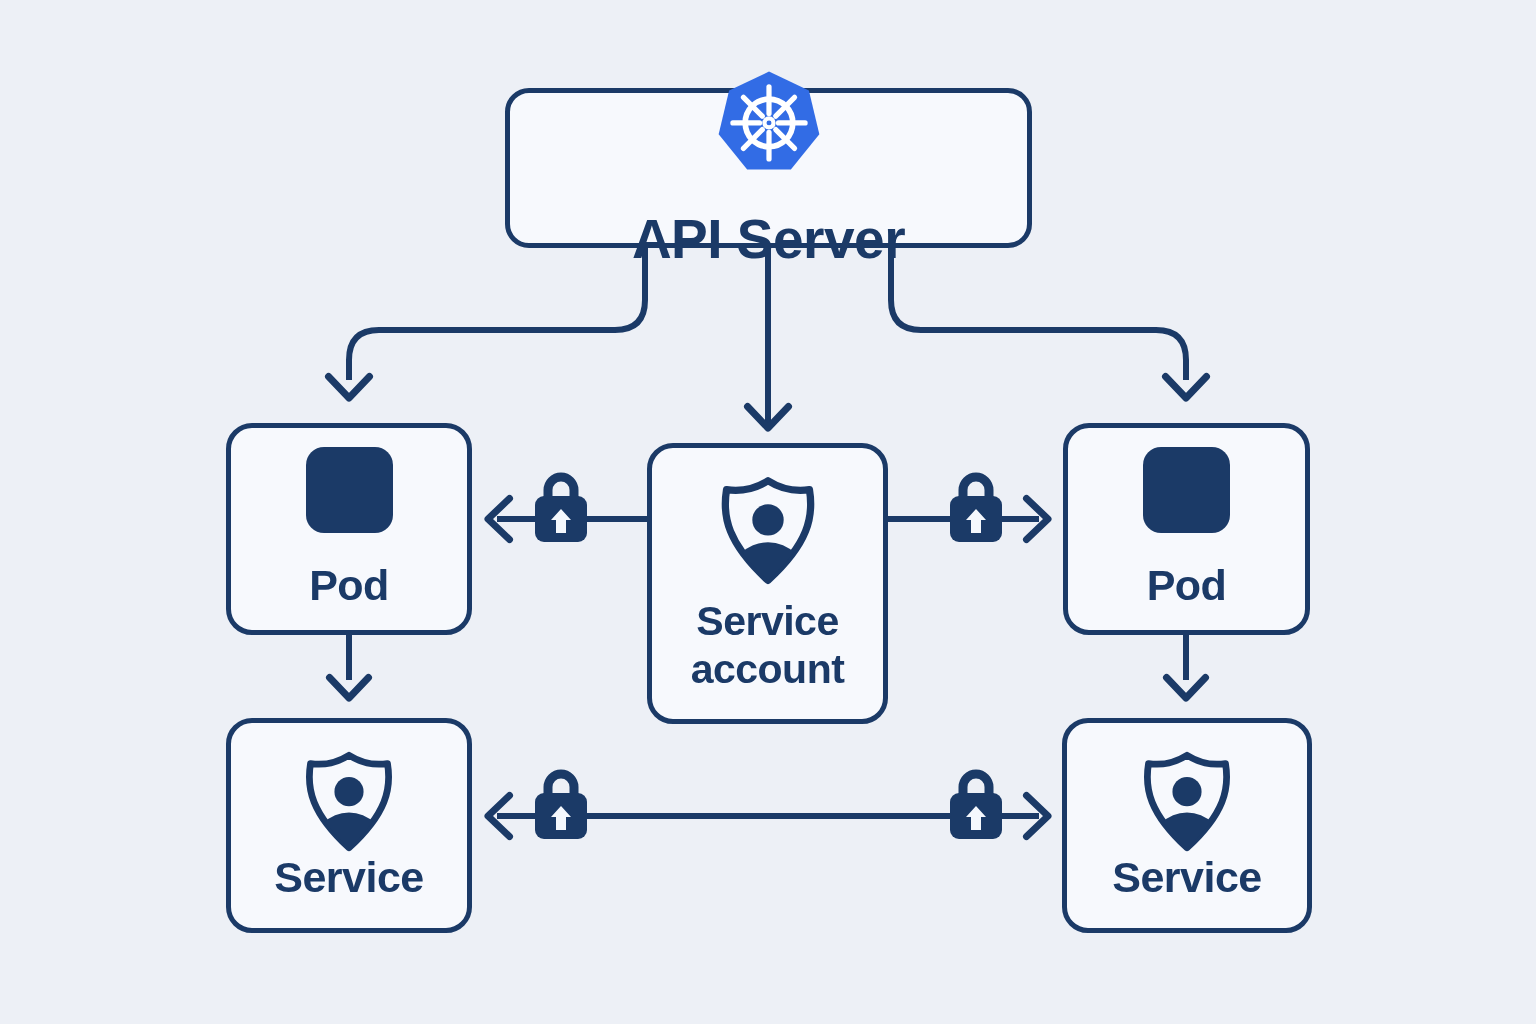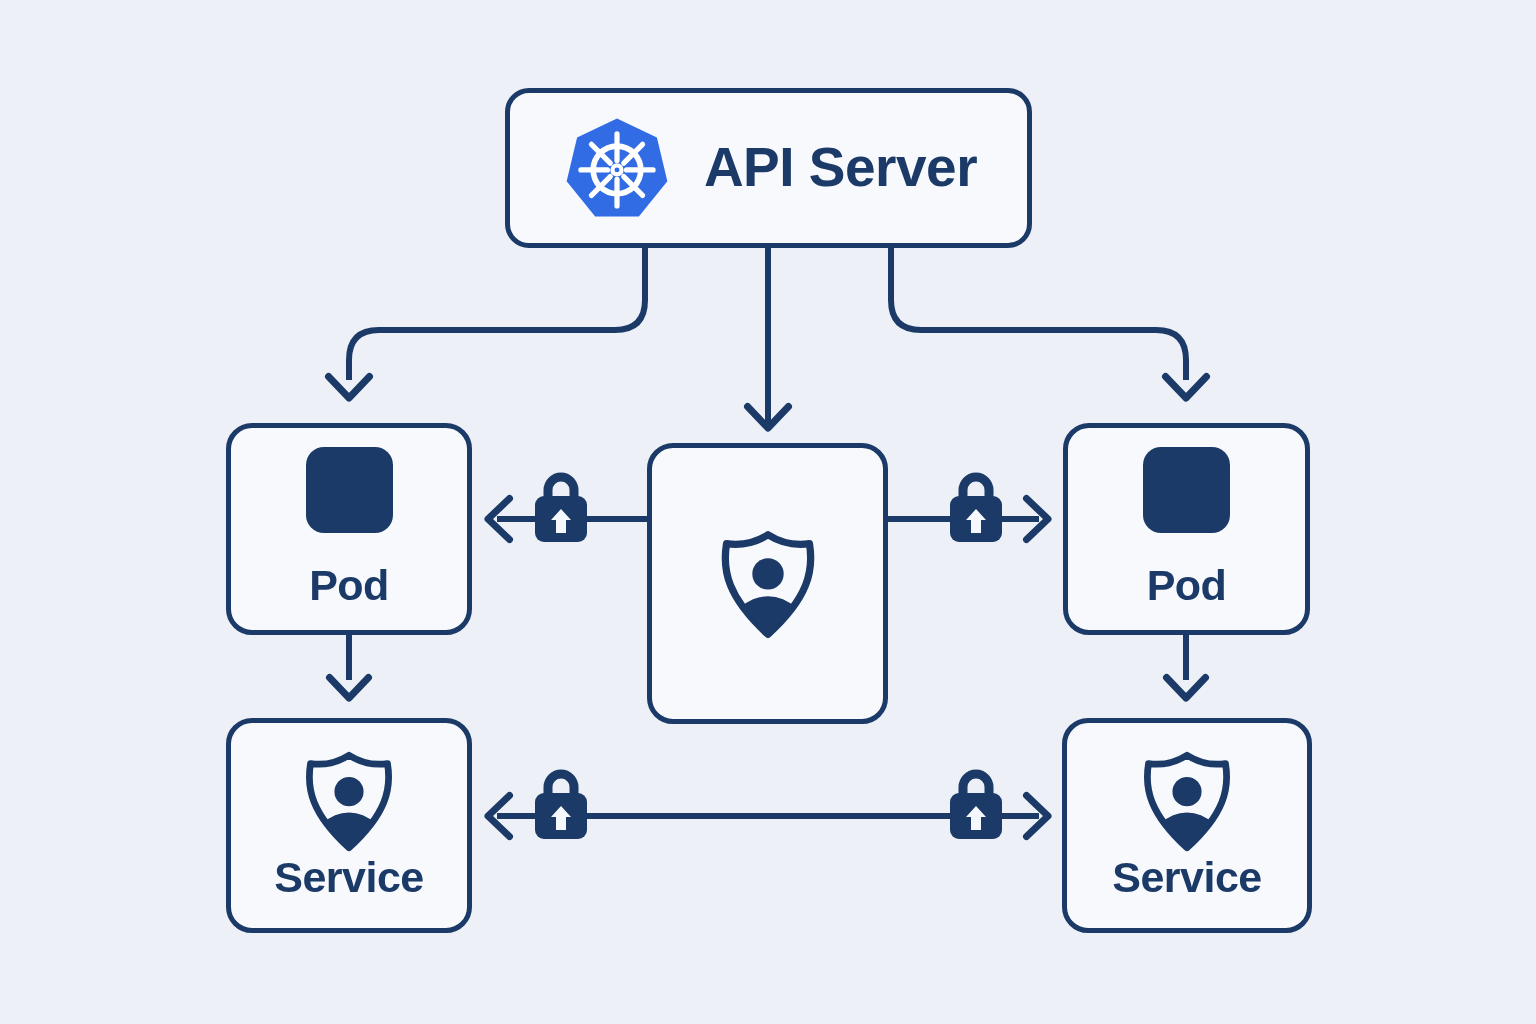--- a/index.html
+++ b/index.html
@@ -19,21 +19,21 @@
     position: absolute;
     background: #f7f9fd;
     border: 5px solid #1b3a67;
     border-radius: 26px;
     box-sizing: border-box;
     display: flex;
     align-items: center;
     justify-content: center;
     color: #1b3a67;
   }
-  .node.row  {  gap: 30px; }
+  .node.row  { flex-direction: column;  gap: 30px; }
   .node.col  { flex-direction: column; }
 
   .node-label {
     font-weight: 700;
     color: #1b3a67;
     text-align: center;
     letter-spacing: -0.5px;
     line-height: 1.16;
   }
 
@@ -143,20 +143,21 @@
 
   <div class="node col pod-node" id="node-pod-left">
     <div class="pod-square"></div>
     <span class="node-label">Pod</span>
   </div>
 
   <div class="node col" id="node-sa">
     <svg class="shield-icon" viewBox="0 0 100 100">
       <use href="#user-shield-def"></use>
     </svg>
+    <span class="node-label">Service account</span>
   </div>
 
   <div class="node col pod-node" id="node-pod-right">
     <div class="pod-square"></div>
     <span class="node-label">Pod</span>
   </div>
 
   <div class="node col svc-node" id="node-svc-left">
     <svg class="shield-icon" viewBox="0 0 100 100">
       <use href="#user-shield-def"></use>

